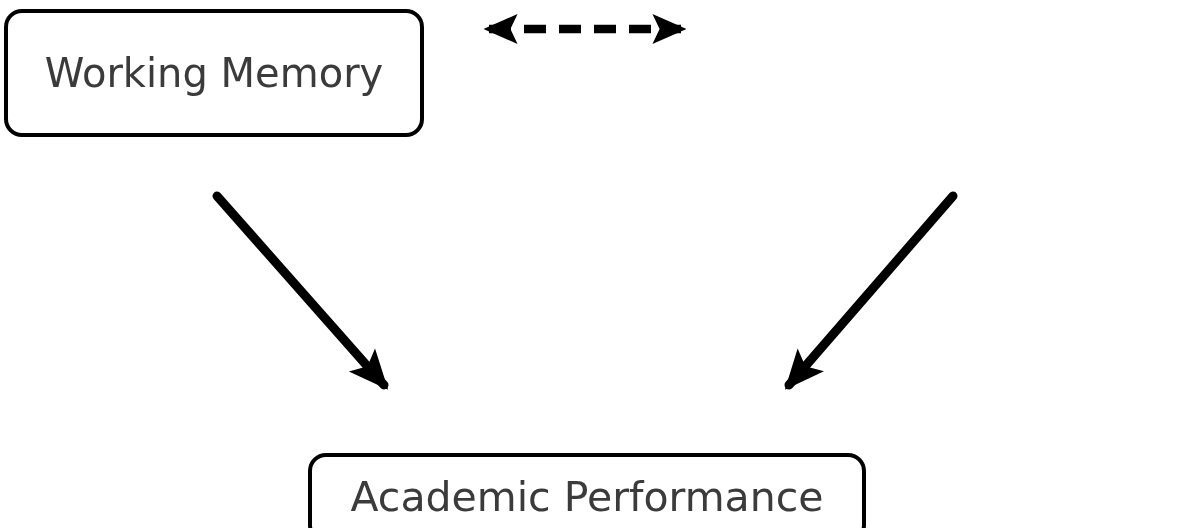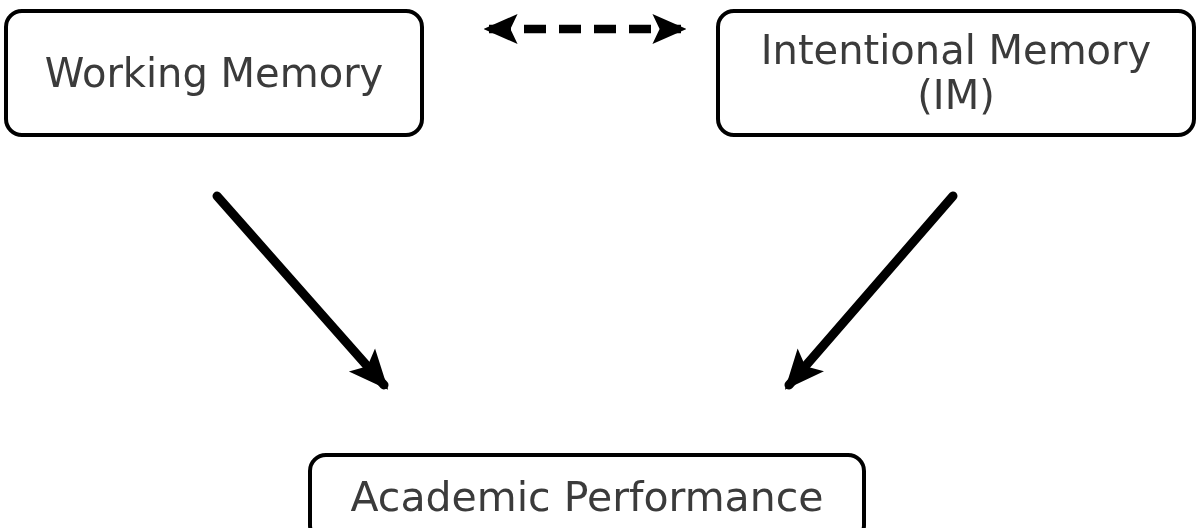--- a/index.html
+++ b/index.html
@@ -88,22 +88,18 @@
 
     <line x1="217" y1="196" x2="384" y2="385" stroke="#000000" stroke-width="9" stroke-linecap="round" marker-end="url(#ah-solid)"></line>
 
     <line x1="953" y1="196" x2="789" y2="385" stroke="#000000" stroke-width="9" stroke-linecap="round" marker-end="url(#ah-solid)"></line>
   </svg>
 
   <div class="node" id="node-wm">
     <span class="line1">Working Memory</span>
   </div>
 
-  <div class="node" id="node-im">
-    <span class="line1">Intentional Memory</span>
-    <span class="line2">(IM)</span>
-  </div>
 
   <div class="node" id="node-ap">
     <span class="line1">Academic Performance</span>
   </div>
 
 </div>
 
 </body></html>

